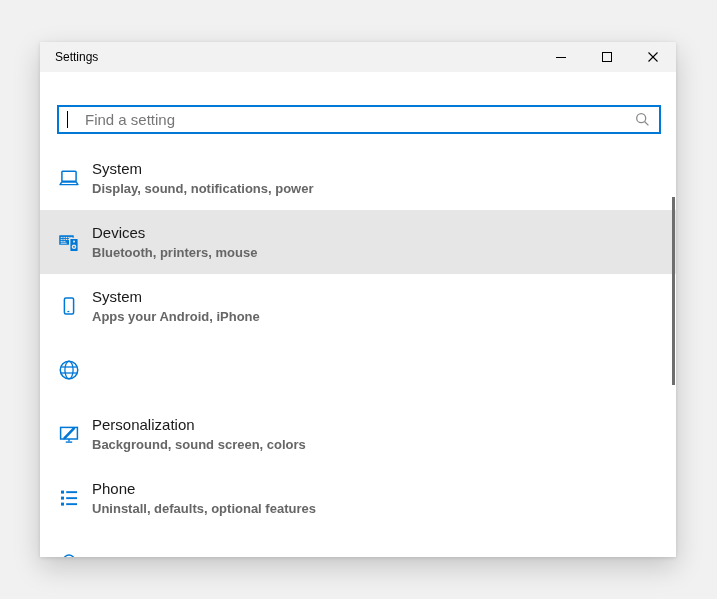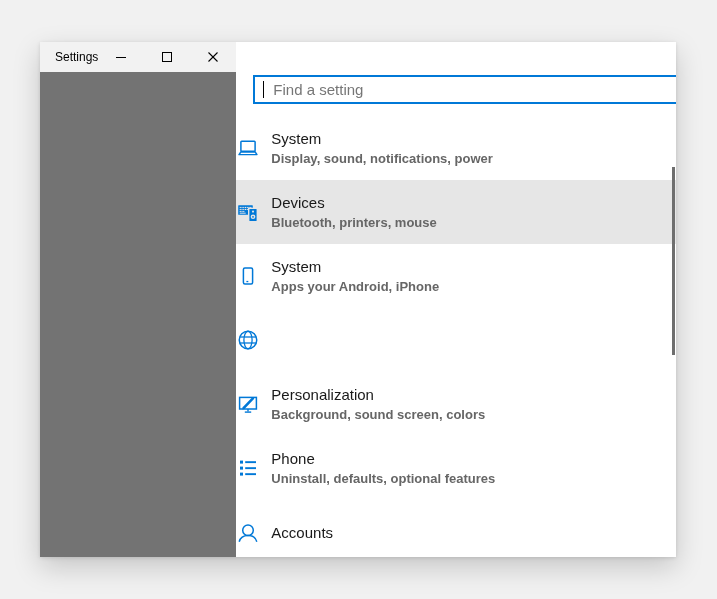--- a/index.html
+++ b/index.html
@@ -5,48 +5,48 @@
   html,body { margin:0; padding:0; }
   body {
     width:717px; height:599px; position:relative; overflow:hidden;
     background:#f1f1f1;
     font-family:"Liberation Sans","DejaVu Sans",sans-serif;
   }
   .window {
     position:absolute; left:40px; top:42px; width:636px; height:515px;
     background:#737373;
     box-shadow:0 10px 26px rgba(0,0,0,.18), 0 1px 4px rgba(0,0,0,.12);
-    display:flex; flex-direction:row;
+    display:flex; flex-direction:column;
   }
   .titlebar {
     height:30px; flex:0 0 30px; background:#f2f2f2;
     display:flex; align-items:center;
   }
   .window-title { padding-left:15px; font-size:12px; color:#000; }
   .controls { margin-left:auto; display:flex; align-self:stretch; }
   .ctrl { width:46px; display:flex; align-items:center; justify-content:center; cursor:default; }
   .content { position:relative; flex:1; overflow:hidden; background:#fff; }
 
   .searchbox {
     position:absolute; left:17px; top:33px; width:604px; height:29px;
     box-sizing:border-box; border:2px solid #0078d7; background:#fff;
   }
   .search-input {
-    position:absolute; left:8px; top:0; width:100%; height:100%;
+    position:absolute; left:16px; top:0; width:100%; height:100%;
     box-sizing:border-box; border:none; outline:none;
     padding:0 30px 0 10px; font-size:15px;
     font-family:"Liberation Sans","DejaVu Sans",sans-serif;
     color:#222; background:transparent;
   }
   .search-input::placeholder { color:#767676; opacity:1; }
   .caret { position:absolute; left:8px; top:4px; width:1px; height:17px; background:#000; }
   .mag { position:absolute; right:8px; top:5px; width:16px; height:16px; pointer-events:none; }
 
   .list { position:absolute; top:74px; left:0; right:0; }
-  .row { height:64px; display:flex; align-items:center; box-sizing:border-box; cursor:default; }
+  .row { height:64px; display:flex; align-items:center; padding-left:17px; box-sizing:border-box; cursor:default; }
   .row.highlighted { background:#e6e6e6; }
   .icon { width:24px; height:24px; flex:0 0 24px; margin-right:11px; display:flex; align-items:center; justify-content:center; }
   .texts { display:flex; flex-direction:column; }
   .row-title { font-size:15px; color:#191919; line-height:19px; }
   .row-sub { font-size:13px; color:#666666; line-height:16px; margin-top:3px;font-weight:bold; }
 
   .scroll-thumb {
     position:absolute; right:1px; top:125px; width:3px; height:188px;
     background:#6e6e6e;
   }

